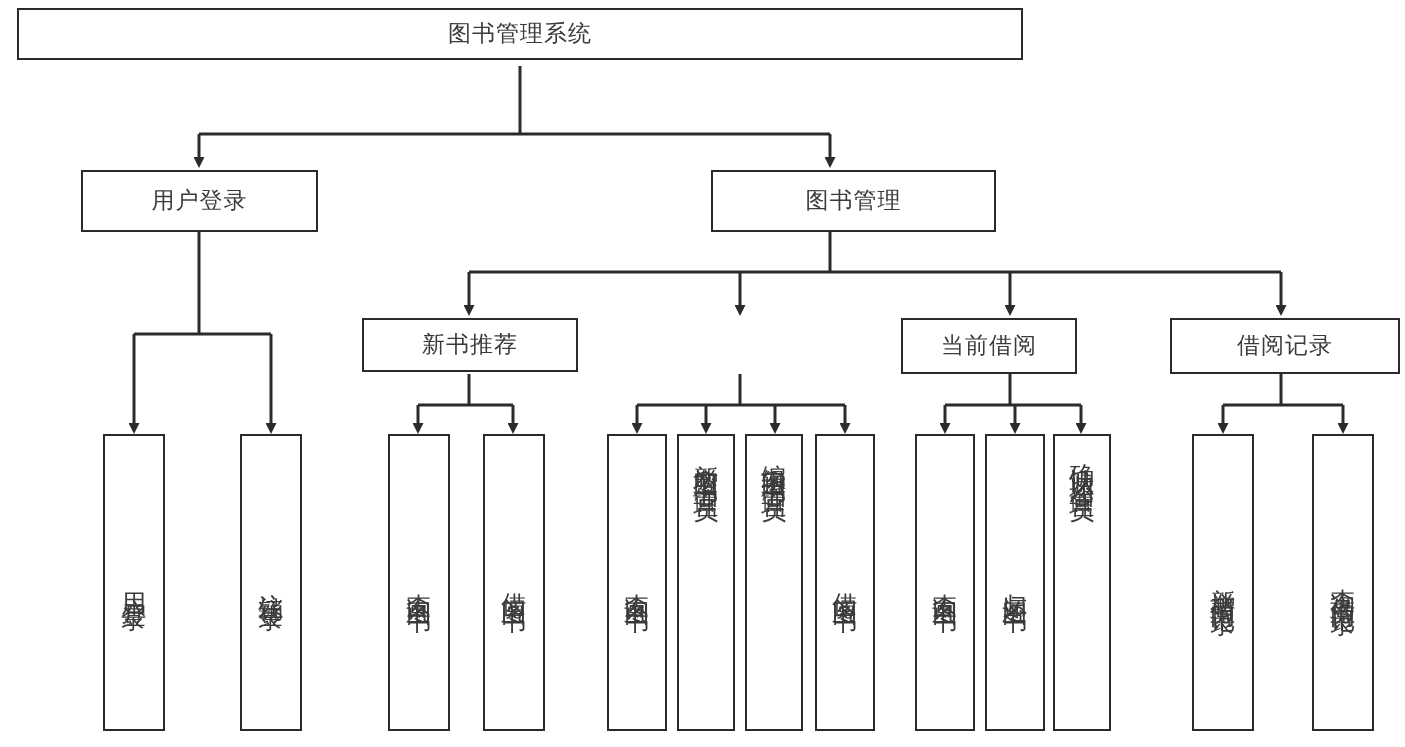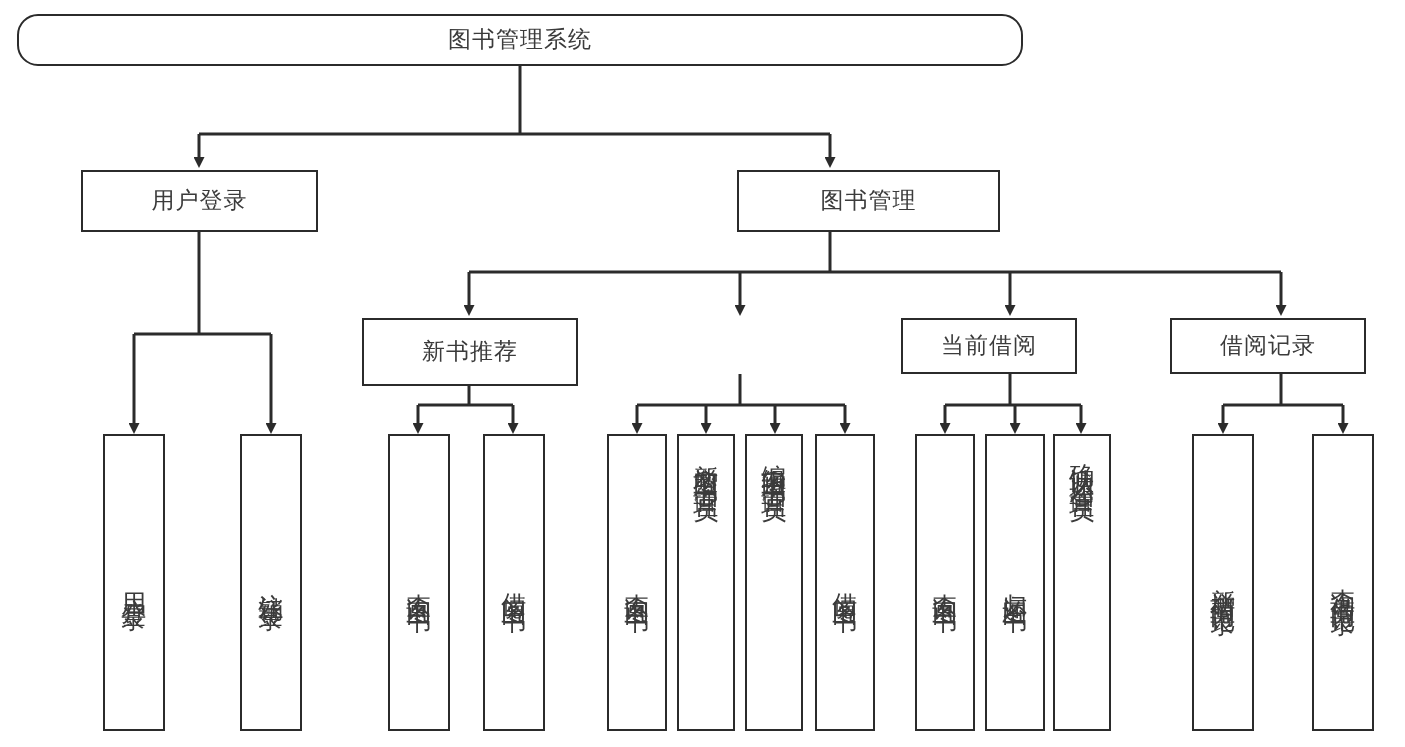--- a/index.html
+++ b/index.html
@@ -127,38 +127,38 @@
       <path d="M1015,405 L1015,424" marker-end="url(#ah)"></path>
       <path d="M1081,405 L1081,424" marker-end="url(#ah)"></path>
 
       <path d="M1281,374 L1281,405"></path>
       <path d="M1223,405 L1343,405"></path>
       <path d="M1223,405 L1223,424" marker-end="url(#ah)"></path>
       <path d="M1343,405 L1343,424" marker-end="url(#ah)"></path>
     </g>
   </svg>
 
-  <div class="node h" style="left:17px; top:14px; width:1006px; height:52px;border-radius:21px;">
+  <div class="node h" style="left:17px; top:8px; width:1006px; height:52px;">
     <span class="lbl">图书管理系统</span>
   </div>
 
   <div class="node h" style="left:81px; top:170px; width:237px; height:62px;">
     <span class="lbl">用户登录</span>
   </div>
-  <div class="node h" style="left:737px; top:170px; width:263px; height:62px;">
+  <div class="node h" style="left:711px; top:170px; width:285px; height:62px;">
     <span class="lbl">图书管理</span>
   </div>
 
-  <div class="node h" style="left:362px; top:318px; width:216px; height:68px;">
+  <div class="node h" style="left:362px; top:318px; width:216px; height:54px;">
     <span class="lbl">新书推荐</span>
   </div>
   <div class="node h" style="left:901px; top:318px; width:176px; height:56px;">
     <span class="lbl">当前借阅</span>
   </div>
-  <div class="node h" style="left:1170px; top:318px; width:196px; height:56px;">
+  <div class="node h" style="left:1170px; top:318px; width:230px; height:56px;">
     <span class="lbl">借阅记录</span>
   </div>
 
   <div class="node v mid" style="left:103px; top:434px; width:62px; height:297px;">
     <span class="lbl">用户登录</span>
   </div>
   <div class="node v mid" style="left:240px; top:434px; width:62px; height:297px;">
     <span class="lbl">注销登录</span>
   </div>
 

